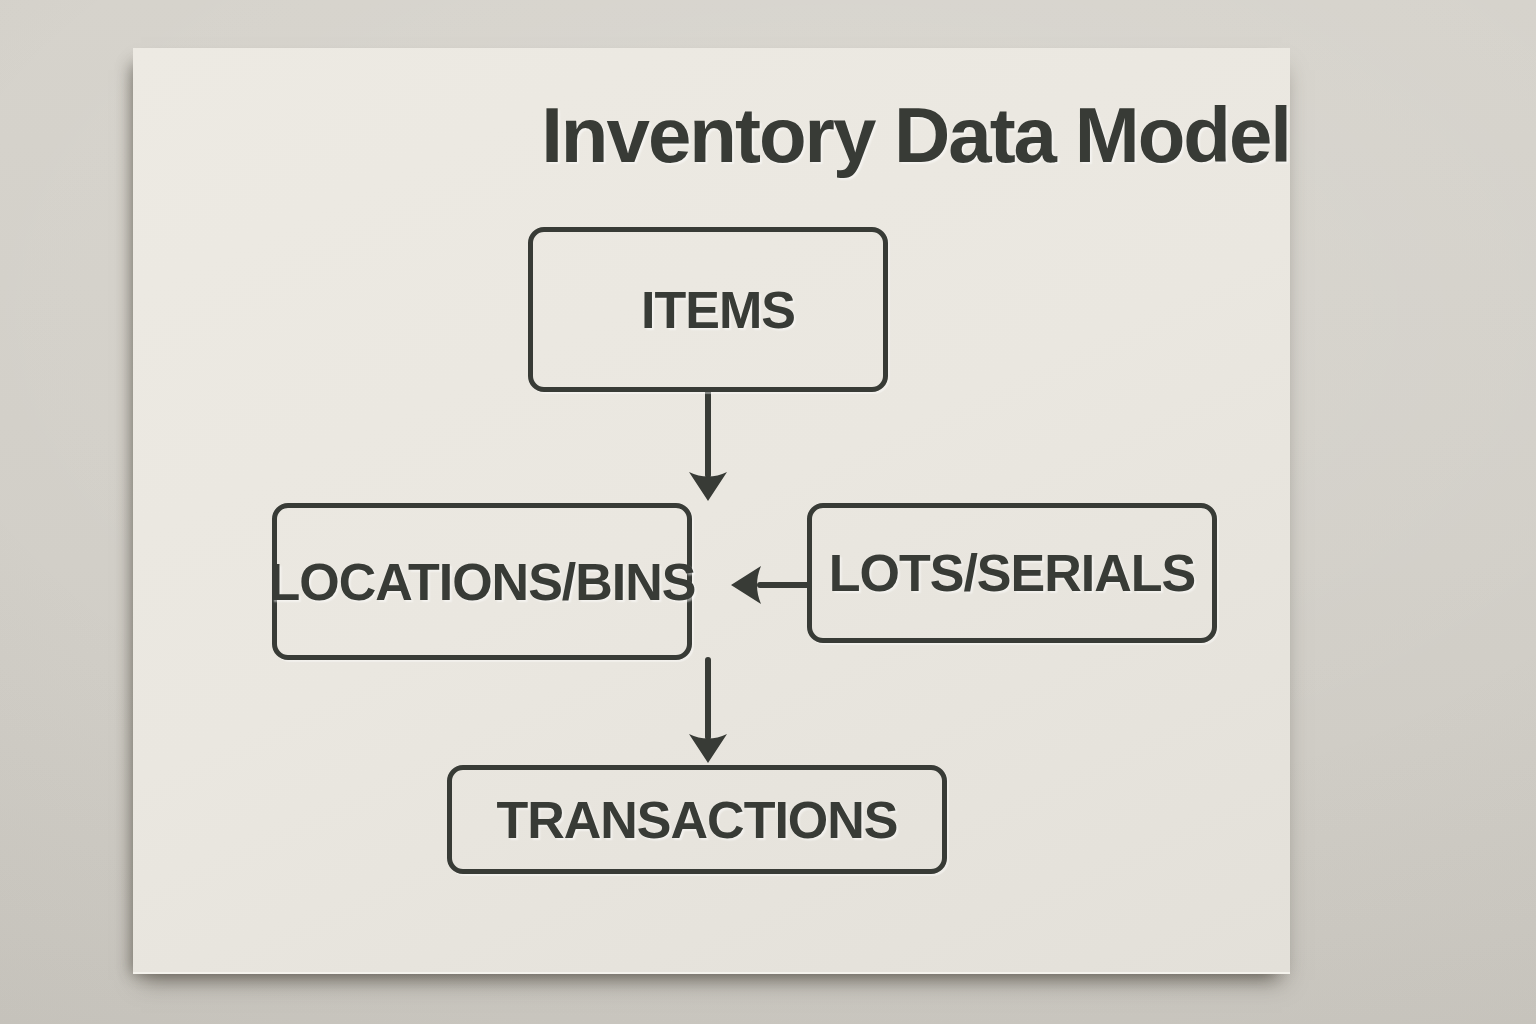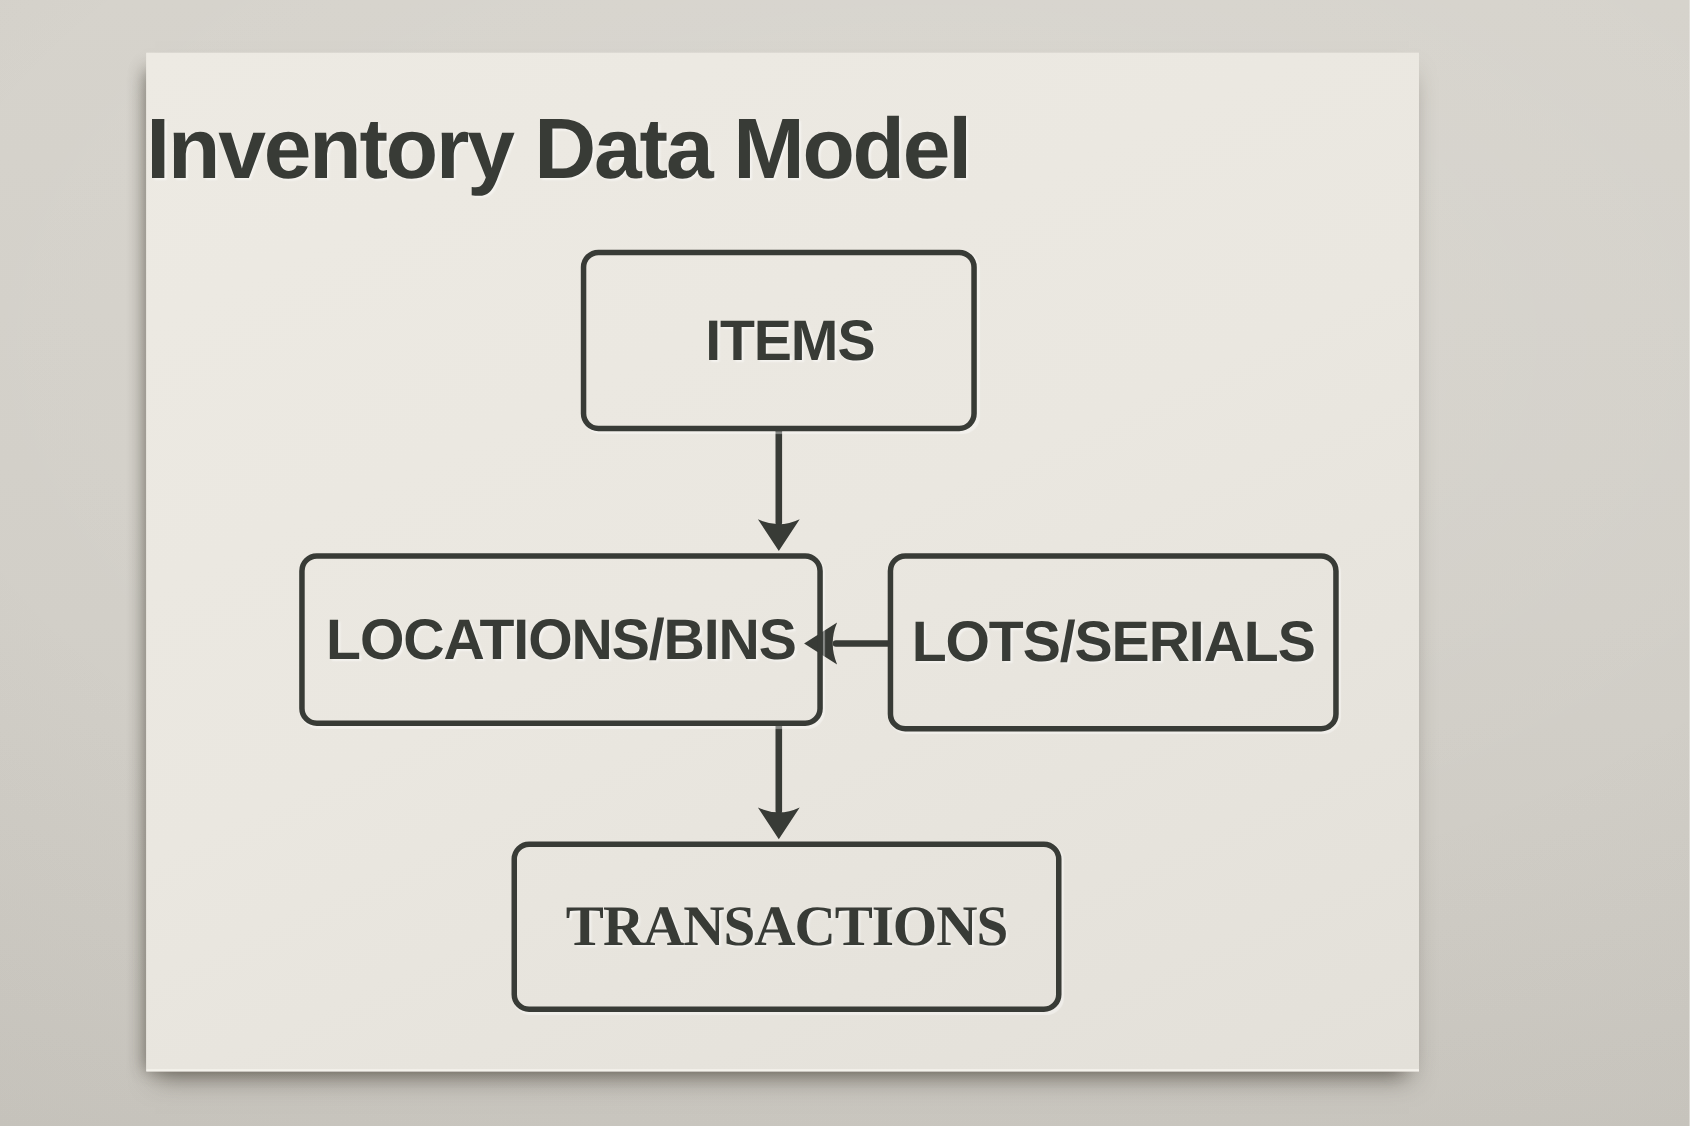--- a/index.html
+++ b/index.html
@@ -36,21 +36,21 @@
       -10px 8px 14px -8px rgba(60, 55, 45, 0.45),
       0 14px 22px -8px rgba(60, 55, 45, 0.55);
     border-bottom: 2px solid #f4f2ec;
   }
   .title {
     position: absolute;
     left: 0;
     right: 0;
     top: 42px;
     margin: 0;
-    text-align: left;
+    text-align: right;
     font-size: 78px;
     font-weight: bold;
     letter-spacing: -2px;
     color: var(--ink);
     text-shadow: 2px 2px 2px rgba(255,255,255,0.5);
   }
   .node {
     position: absolute;
     box-sizing: border-box;
     border: 5px solid var(--ink);
@@ -59,23 +59,23 @@
     align-items: center;
     justify-content: center;
     color: var(--ink);
     font-weight: bold;
     font-size: 52px;
     letter-spacing: -1px;
     text-shadow: 2px 2px 2px rgba(255,255,255,0.5);
     box-shadow: 2px 2px 1px rgba(255,255,255,0.4);
   }
   .node-items        { left: 395px; top: 179px; width: 360px; height: 165px; padding-left: 20px; }
-  .node-locations    { left: 139px; top: 455px; width: 476px; height: 157px; }
-  .node-lots         { left: 674px; top: 455px; width: 410px; height: 162px; align-items: center; }
-  .node-transactions { left: 332px; top: 717px; width: 500px; height: 155px; font-family: Liberation Serif, serif; }
+  .node-locations    { left: 139px; top: 455px; width: 420px; height: 157px; }
+  .node-lots         { left: 674px; top: 455px; width: 410px; height: 140px; align-items: center; }
+  .node-transactions { left: 314px; top: 717px; width: 500px; height: 109px; }
   .edges {
     position: absolute;
     left: 0;
     top: 0;
     pointer-events: none;
   }
   .edges line { stroke: var(--ink); stroke-width: 6; stroke-linecap: round; }
   .edges path { fill: var(--ink); stroke: none; }
 </style>
 </head>

